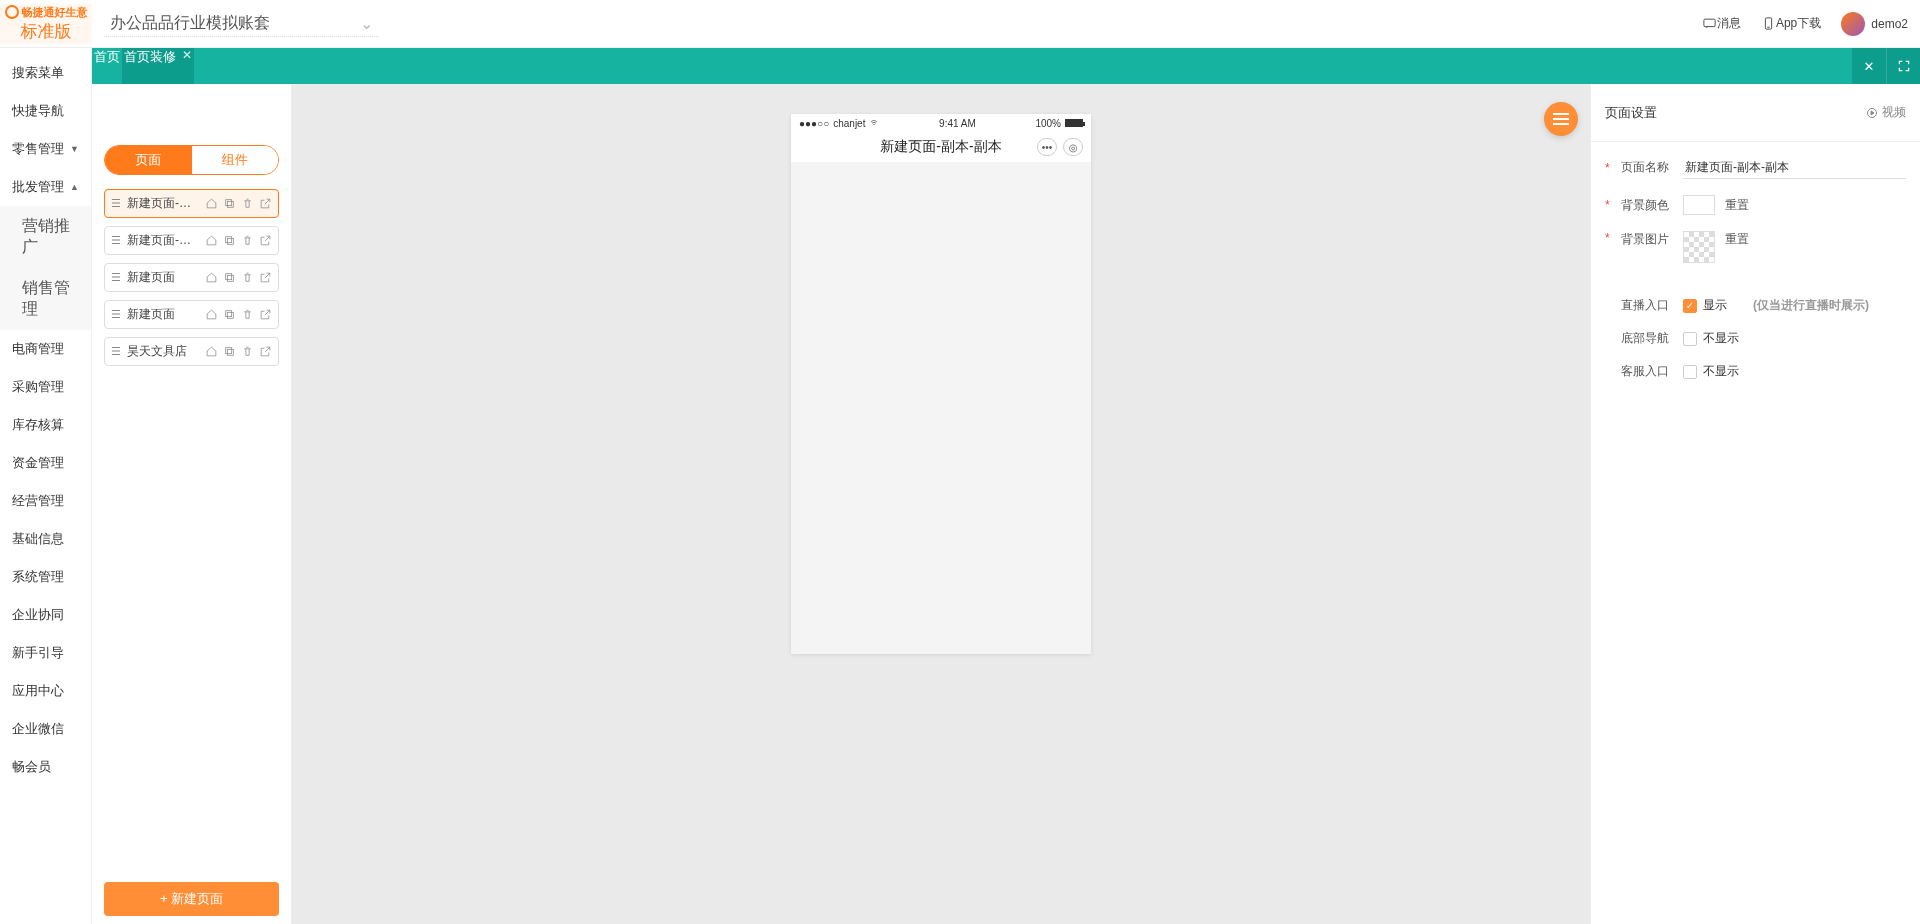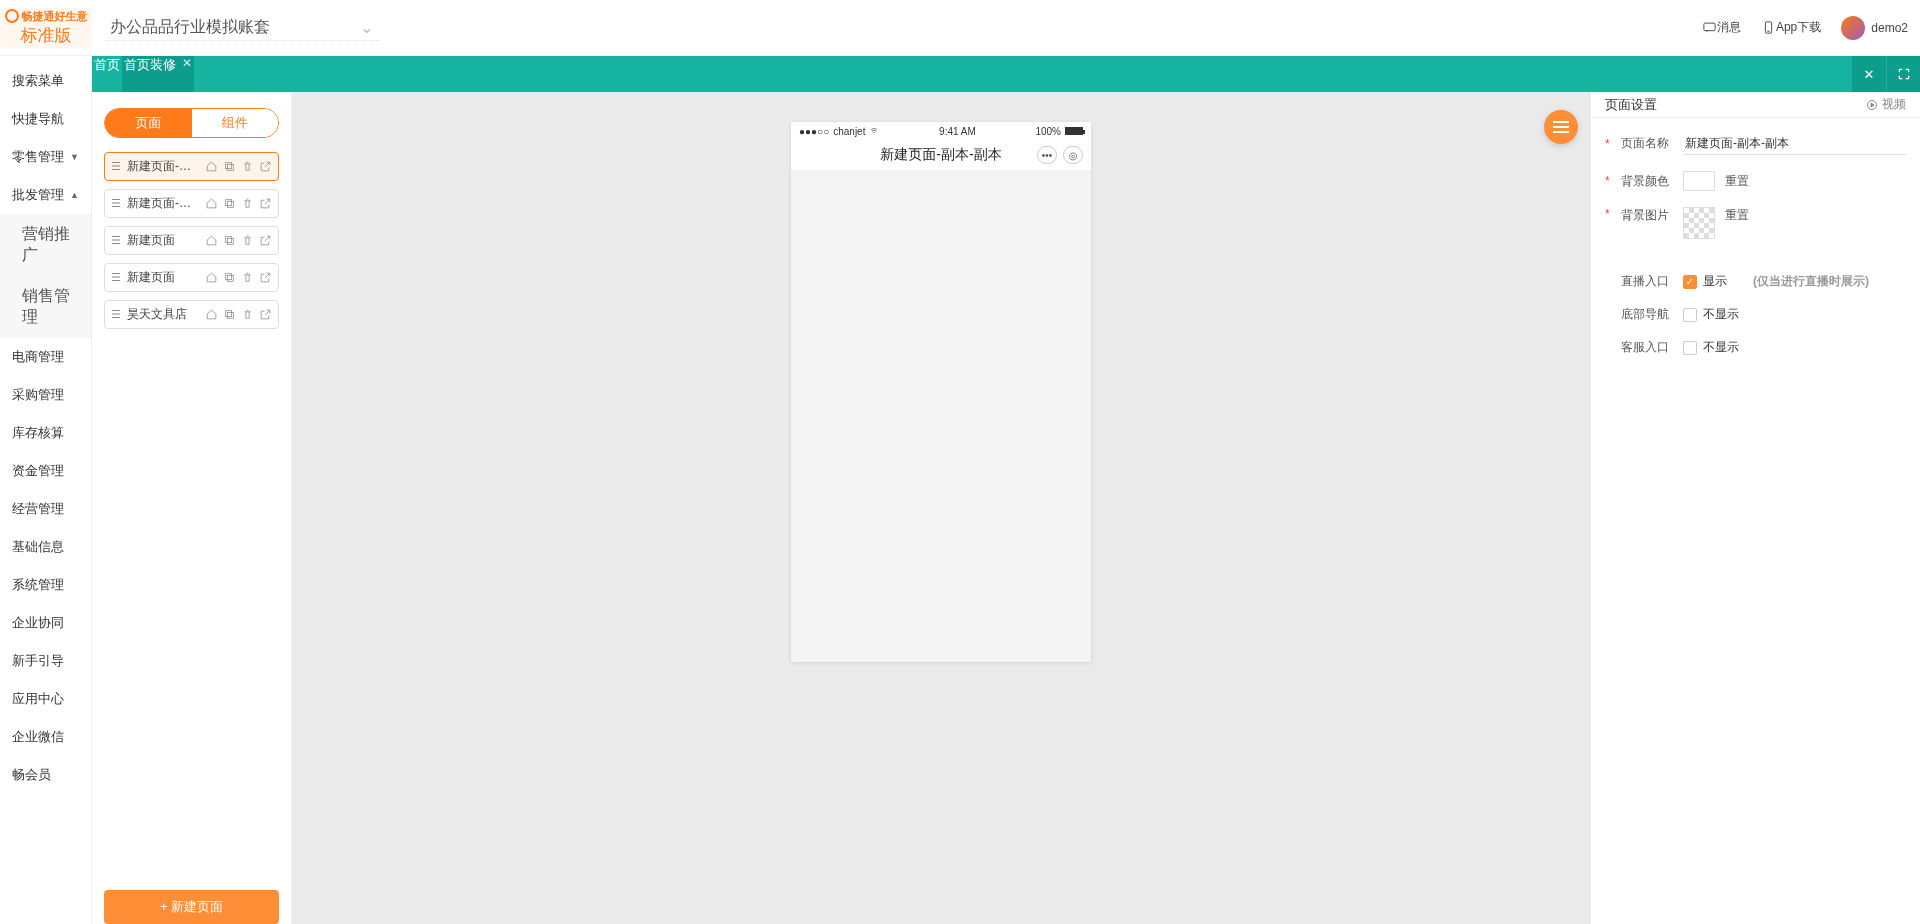--- a/index.html
+++ b/index.html
@@ -1,20 +1,20 @@
 <!DOCTYPE html>
 <html><head>
 <meta charset="utf-8">
 <style>
   * { margin:0; padding:0; box-sizing:border-box; font-family:"Microsoft YaHei","PingFang SC",sans-serif; }
   html,body { height:100%; background:#fff; color:#333; }
   body { font-size:13px; overflow:hidden; }
 
   
-  .topbar { height:56px; display:flex; align-items:center; padding:0 12px; border-bottom:1px solid #eee; }
+  .topbar { height:48px; display:flex; align-items:center; padding:0 12px; border-bottom:1px solid #eee; }
   .logo-box { background:#fff7f0; height:40px; width:92px; display:flex; flex-direction:column; align-items:center; justify-content:center; margin:-12px 0 -12px -12px; }
   .logo-row { display:flex; align-items:center; gap:3px; }
   .logo-glyph { width:14px; height:14px; border-radius:50%; border:2px solid #ff7a1a; position:relative; }
   .logo-text { color:#ff7a1a; font-size:11px; font-weight:600; }
   .logo-sub { color:#ff7a1a; font-size:17px; }
   .acct-sel { margin-left:12px; display:flex; align-items:center; gap:90px; color:#555; border-bottom:1px dotted #ddd; padding:2px 6px; font-size:16px; }
   .acct-sel .chev { color:#bbb; }
   .top-spacer { flex:1; }
   .top-action { display:flex; align-items:center; margin-left:20px; color:#444; cursor:pointer; font-size:12px; }
   .top-action svg { width:15px; height:15px; stroke:#444; fill:none; stroke-width:1.5; }
@@ -34,21 +34,21 @@
   .tab.active { background:#0d9d8c; }
   .tab .x { margin-left:6px; font-size:12px; opacity:.85; }
   .tabstrip-right { margin-left:auto; display:flex; align-items:center; }
   .tabstrip-right .ib { width:34px; height:36px; display:flex; align-items:center; justify-content:center; color:#fff; cursor:pointer; background:#0d9d8c; }
   .tabstrip-right .ib + .ib { border-left:1px solid rgba(255,255,255,.15); }
 
   .workarea { flex:1; display:flex; min-height:0; }
 
   
   .pagelist { width:200px; padding:16px 12px; display:flex; flex-direction:column; gap:8px; border-right:1px solid #eee; }
-  .seg { display:flex; border:1px solid #ff7a1a; border-radius:18px; overflow:hidden; height:30px; }
+  .seg { display:flex; border:1px solid #ff7a1a; border-radius:18px; overflow:hidden; height:30px;margin-top:45px; }
   .seg div { flex:1; display:flex; align-items:center; justify-content:center; font-size:13px; cursor:pointer; color:#ff7a1a; background:#fff; }
   .seg div.on { background:#ff7a1a; color:#fff; }
   .plist { display:flex; flex-direction:column; gap:8px; margin-top:6px; }
   .prow { border:1px solid #ddd; border-radius:4px; height:29px; display:flex; align-items:center; padding:0 6px; gap:6px; font-size:12px; background:#fff; cursor:pointer; }
   .prow.selected { border-color:#ff7a1a; background:#fff4ea; }
   .prow .drag { color:#888; font-size:11px; }
   .prow .name { flex:1; white-space:nowrap; overflow:hidden; text-overflow:ellipsis; color:#444; }
   .prow .icons { display:flex; gap:4px; }
   .prow .icons span { width:14px; height:14px; display:inline-flex; align-items:center; justify-content:center; color:#777; }
   .prow .icons svg { width:13px; height:13px; stroke:#888; fill:none; stroke-width:1.4; }
@@ -67,21 +67,21 @@
   .navbar .cap span { width:20px; height:18px; border:1px solid #ccc; border-radius:10px; display:inline-flex; align-items:center; justify-content:center; font-size:10px; color:#555; }
   .phone-body { height:calc(100% - 48px); background:#f4f4f4; }
 
   .fab { position:absolute; top:18px; right:12px; width:34px; height:34px; border-radius:50%; background:#ff8e36; display:flex; align-items:center; justify-content:center; box-shadow:0 2px 6px rgba(0,0,0,.15); cursor:pointer; }
   .fab div { width:16px; height:2px; background:#fff; position:relative; }
   .fab div:before,.fab div:after { content:""; position:absolute; left:0; width:16px; height:2px; background:#fff; }
   .fab div:before { top:-5px; } .fab div:after { top:5px; }
 
   
   .settings { width:330px; border-left:1px solid #eee; display:flex; flex-direction:column; }
-  .set-head { height:26px; display:flex; align-items:center; justify-content:space-between; padding:0 14px; border-bottom:1px solid #eee; }
+  .set-head { height:58px; display:flex; align-items:center; justify-content:space-between; padding:0 14px; border-bottom:1px solid #eee; }
   .set-head .vid { color:#888; font-size:12px; display:flex; align-items:center; gap:4px; cursor:pointer; }
   .set-body { flex:1; overflow:auto; padding:14px; }
   .field { display:flex; align-items:center; margin-bottom:16px; gap:10px; font-size:12px; }
   .field .req { color:#e74c3c; width:6px; }
   .field .lbl { width:52px; color:#555; }
   .field input[type=text] { flex:1; border:none; border-bottom:1px solid #ddd; padding:4px 2px; font-size:12px; outline:none; color:#333; }
   .swatch { width:32px; height:20px; background:#fff; border:1px solid #ddd; }
   .checker { width:32px; height:32px;
     background-image:linear-gradient(45deg,#ddd 25%,transparent 25%),linear-gradient(-45deg,#ddd 25%,transparent 25%),linear-gradient(45deg,transparent 75%,#ddd 75%),linear-gradient(-45deg,transparent 75%,#ddd 75%);
     background-size:10px 10px; background-position:0 0,0 5px,5px -5px,-5px 0; border:1px solid #ddd; }

